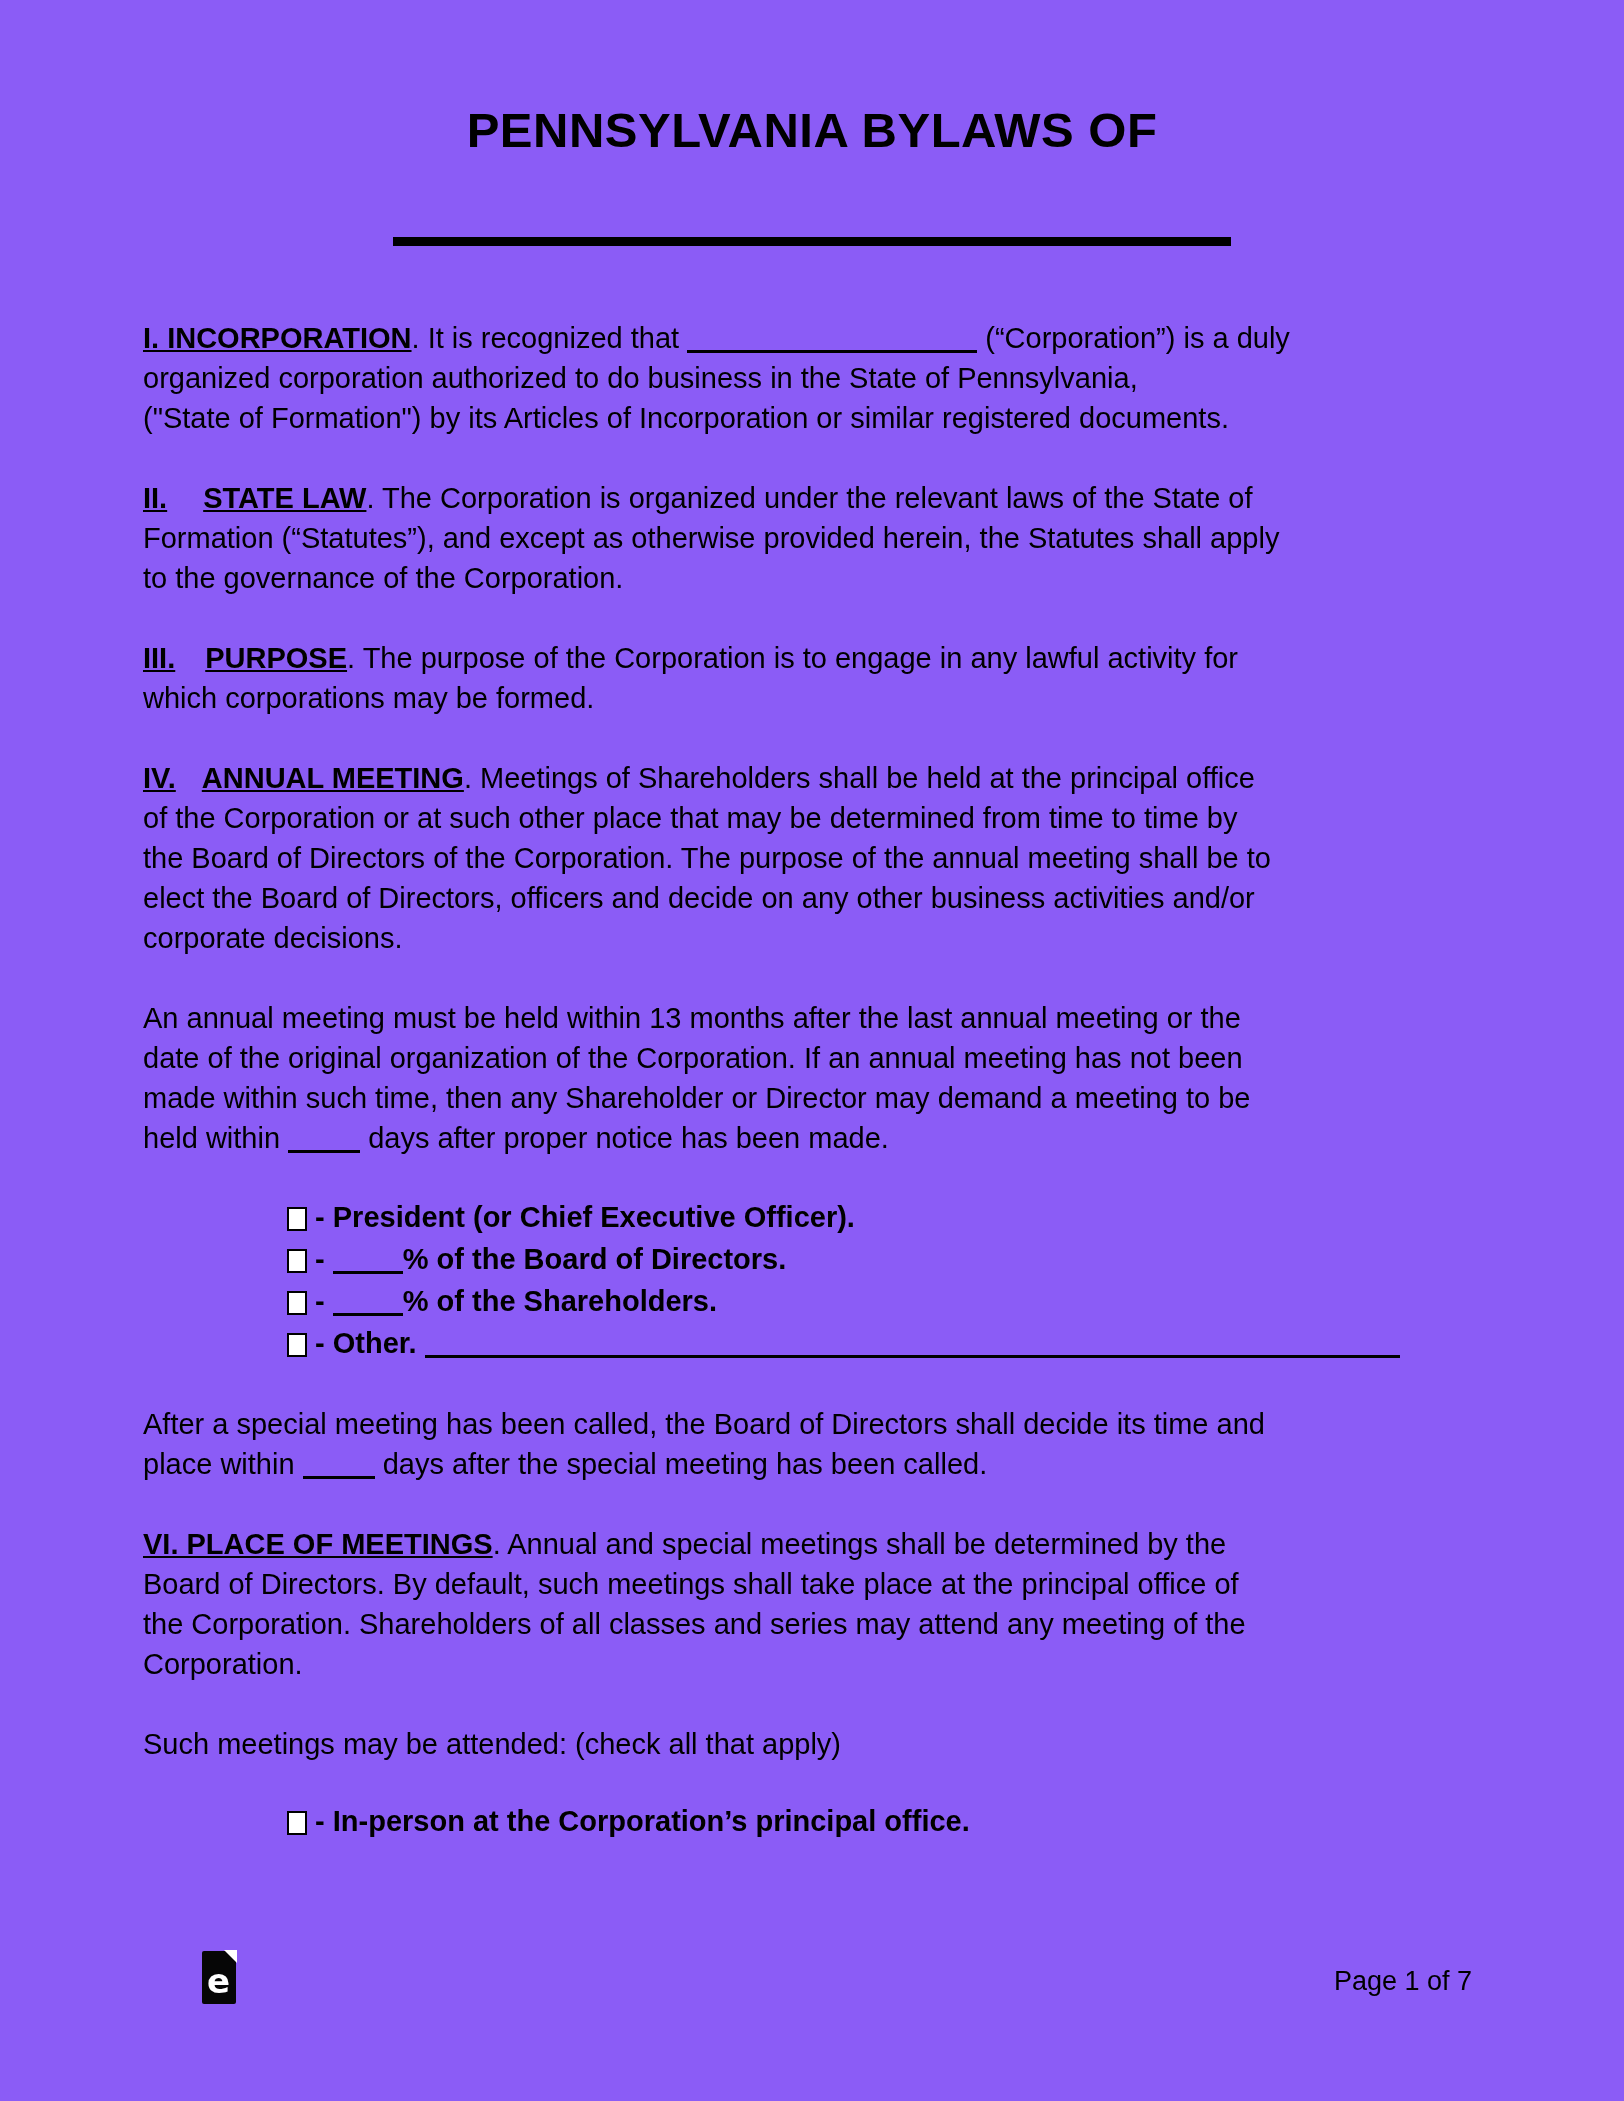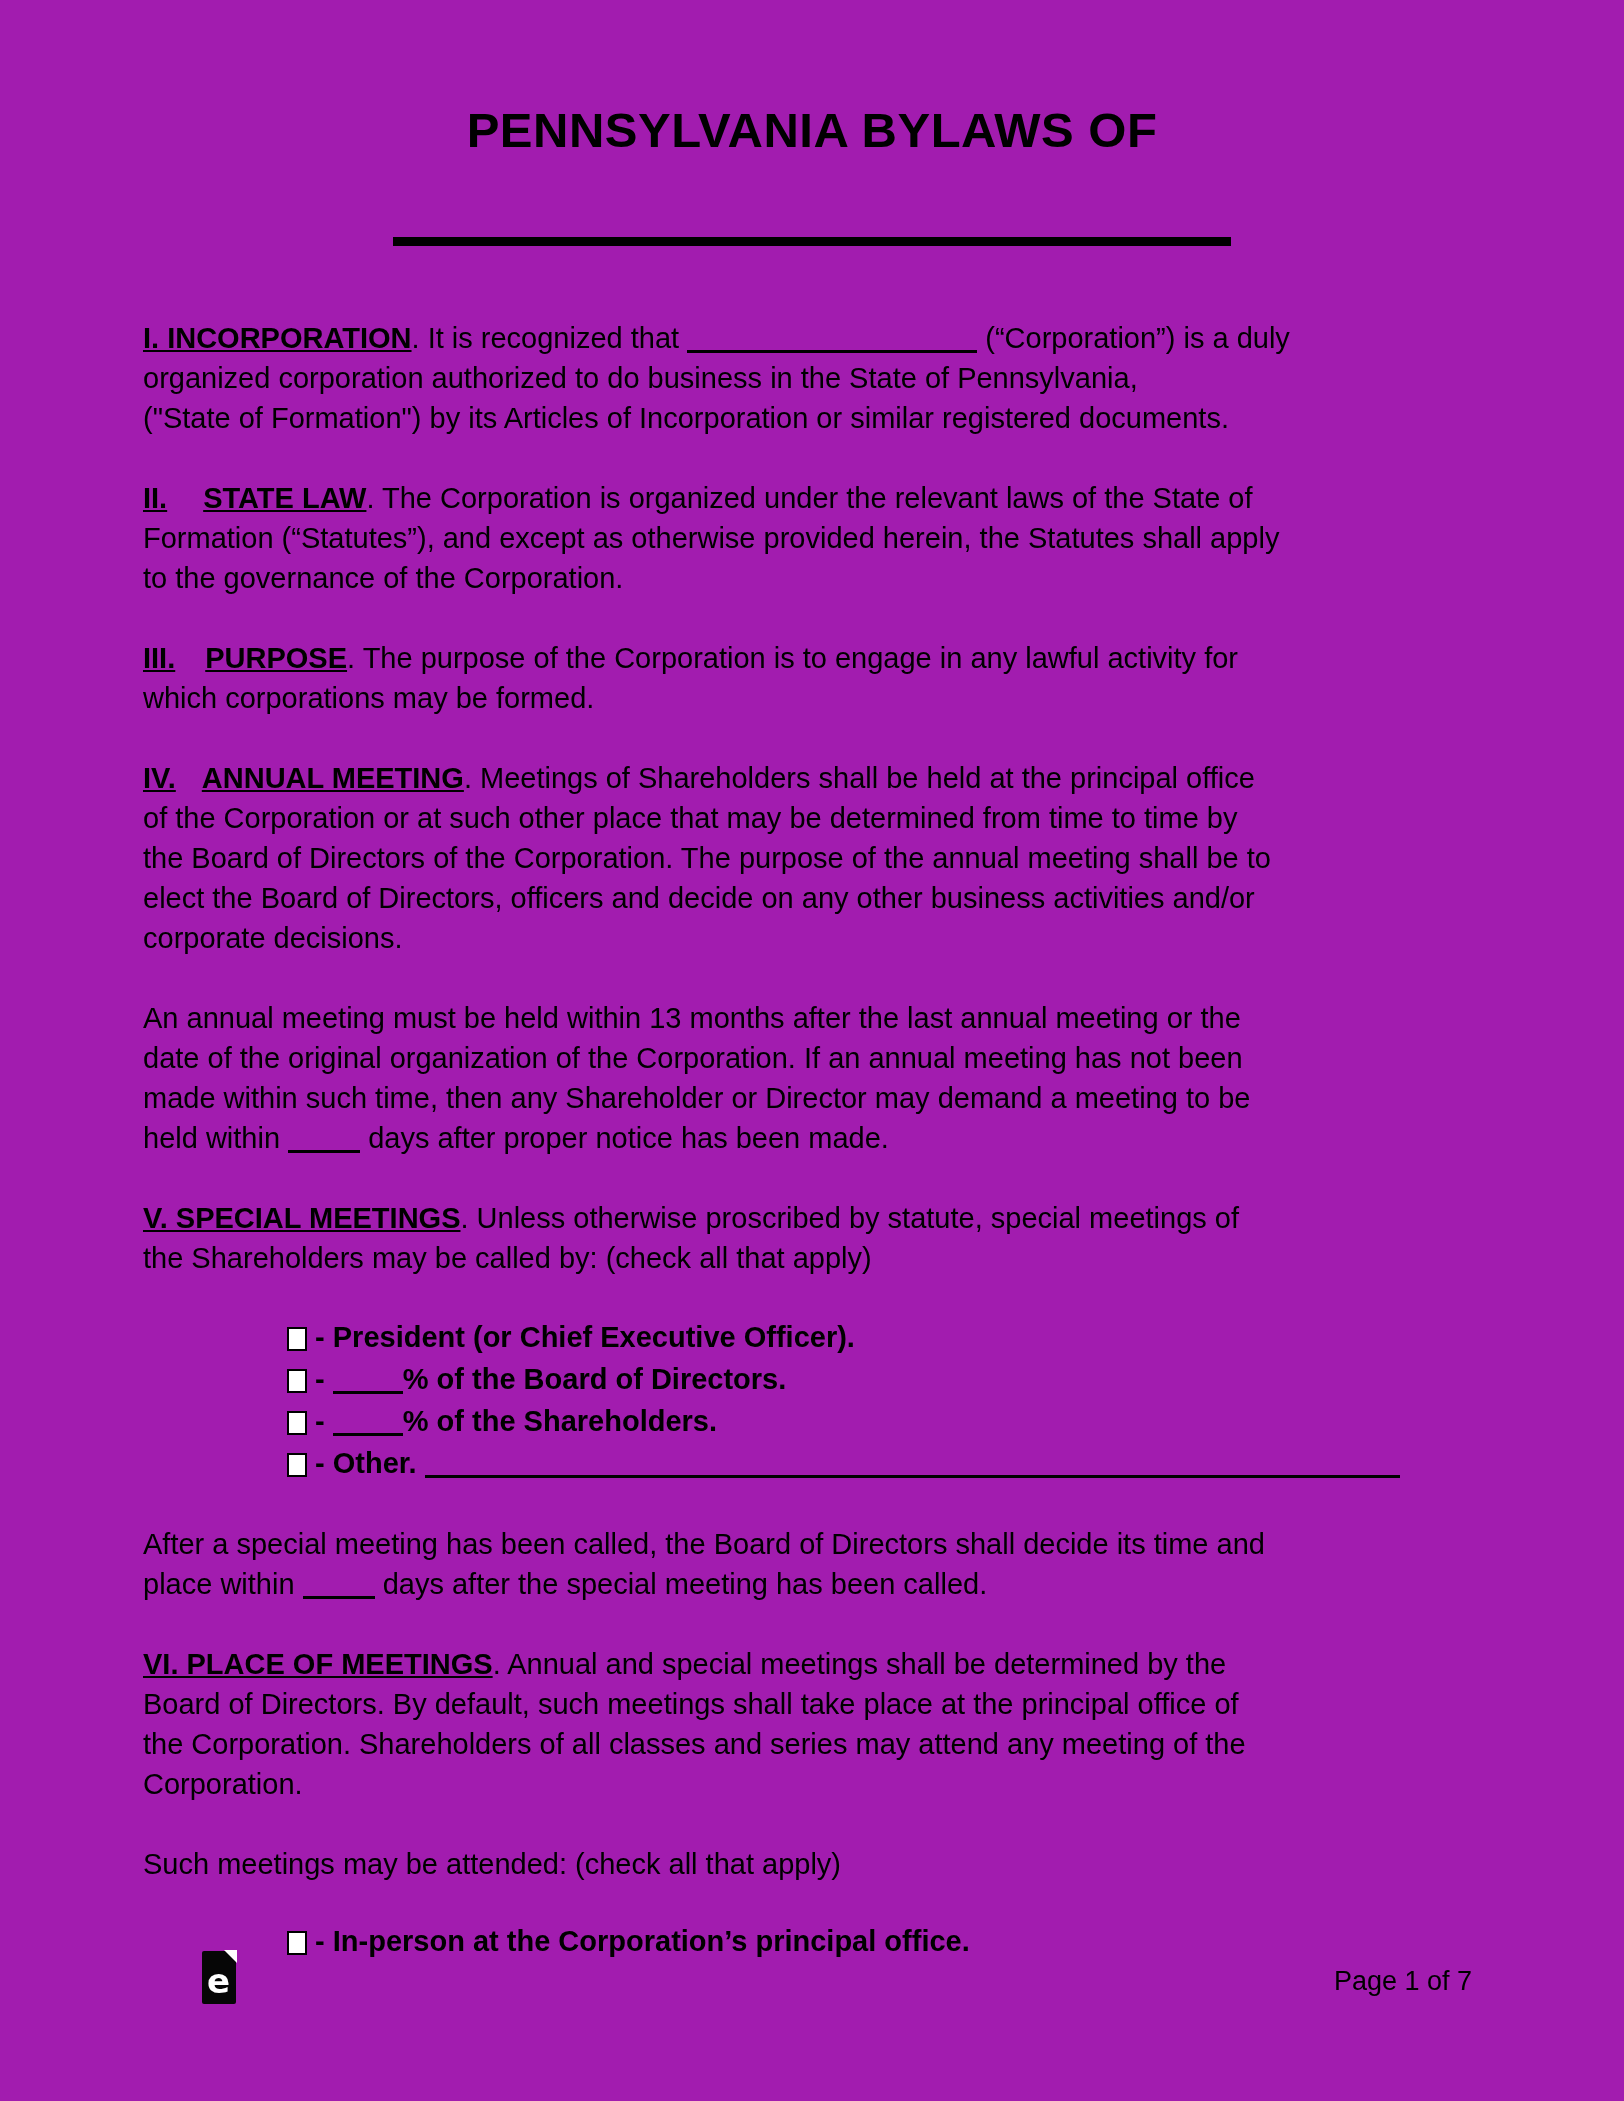--- a/index.html
+++ b/index.html
@@ -2,21 +2,21 @@
 <html><head>
 <meta charset="utf-8">
 <style>
   * { box-sizing: border-box; }
   html, body { margin: 0; padding: 0; background: #ffffff; }
 
   .page {
     position: relative;
     width: 1624px;
     height: 2101px;
-    background: #a21caf;
+    background: #8b5cf6;
     color: #000000;
     font-family: "Liberation Sans", "DejaVu Sans", sans-serif;
     overflow: hidden;
   }
 
   .doc-title {
     position: absolute;
     top: 103px;
     left: 0;
     width: 100%;
@@ -131,21 +131,20 @@
   <h1 class="doc-title">PENNSYLVANIA BYLAWS OF</h1>
 
   <div class="title-rule"></div>
 
   <div class="doc-body">
       <p class="para"><strong>I. INCORPORATION</strong>. It is recognized that <span class="blank" style="width: 290px;"></span> (“Corporation”) is a duly<br>organized corporation authorized to do business in the State of Pennsylvania,<br>("State of Formation") by its Articles of Incorporation or similar registered documents.</p>
       <p class="para"><strong>II.</strong><span class="gap" style="width: 36px;"></span><strong>STATE LAW</strong>. The Corporation is organized under the relevant laws of the State of<br>Formation (“Statutes”), and except as otherwise provided herein, the Statutes shall apply<br>to the governance of the Corporation.</p>
       <p class="para"><strong>III.</strong><span class="gap" style="width: 30px;"></span><strong>PURPOSE</strong>. The purpose of the Corporation is to engage in any lawful activity for<br>which corporations may be formed.</p>
       <p class="para"><strong>IV.</strong><span class="gap" style="width: 26px;"></span><strong>ANNUAL MEETING</strong>. Meetings of Shareholders shall be held at the principal office<br>of the Corporation or at such other place that may be determined from time to time by<br>the Board of Directors of the Corporation. The purpose of the annual meeting shall be to<br>elect the Board of Directors, officers and decide on any other business activities and/or<br>corporate decisions.</p>
       <p class="para">An annual meeting must be held within 13 months after the last annual meeting or the<br>date of the original organization of the Corporation. If an annual meeting has not been<br>made within such time, then any Shareholder or Director may demand a meeting to be<br>held within <span class="blank" style="width: 72px;"></span> days after proper notice has been made.</p>
-      <p class="para"><strong>V. SPECIAL MEETINGS</strong>. Unless otherwise proscribed by statute, special meetings of<br>the Shareholders may be called by: (check all that apply)</p>
       <p class="check"><span class="checkbox"></span> - President (or Chief Executive Officer).</p>
       <p class="check"><span class="checkbox"></span> - <span class="blank" style="width: 70px;"></span>% of the Board of Directors.</p>
       <p class="check"><span class="checkbox"></span> - <span class="blank" style="width: 70px;"></span>% of the Shareholders.</p>
       <p class="check"><span class="checkbox"></span> - Other. <span class="blank" style="width: 975px;"></span></p>
       <p class="para">After a special meeting has been called, the Board of Directors shall decide its time and<br>place within <span class="blank" style="width: 72px;"></span> days after the special meeting has been called.</p>
       <p class="para"><strong>VI. PLACE OF MEETINGS</strong>. Annual and special meetings shall be determined by the<br>Board of Directors. By default, such meetings shall take place at the principal office of<br>the Corporation. Shareholders of all classes and series may attend any meeting of the<br>Corporation.</p>
       <p class="para">Such meetings may be attended: (check all that apply)</p>
       <p class="check spaced"><span class="checkbox"></span> - In-person at the Corporation’s principal office.</p>
     </div>
 

